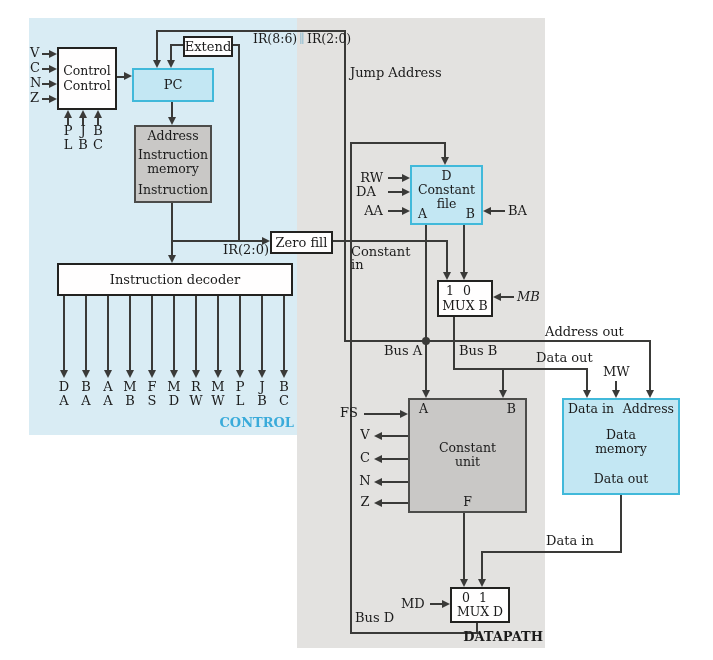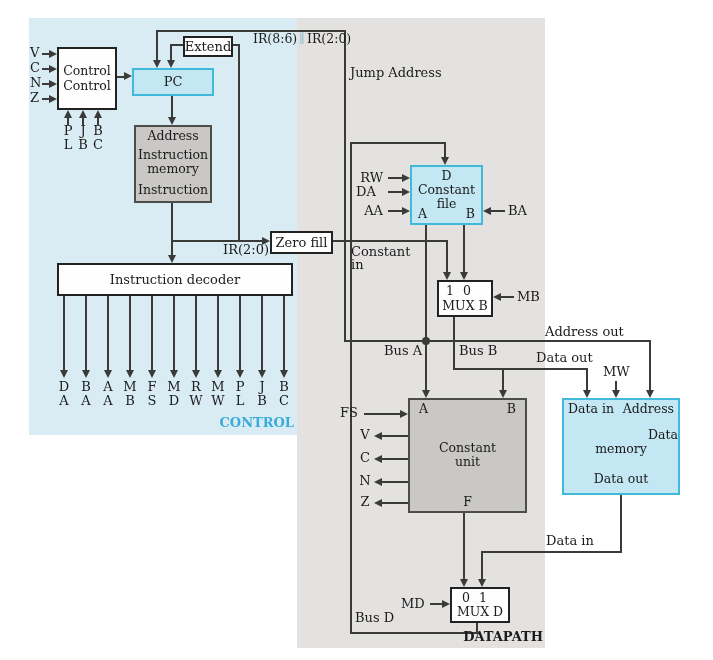--- a/index.html
+++ b/index.html
@@ -171,21 +171,21 @@
 <div class="v" style="left:620px;top:493px;height:60px;"></div>
 <div class="h" style="left:481px;top:551px;width:141px;"></div>
 <div class="v" style="left:481px;top:553px;height:26px;"></div>
 <div class="aD" style="left:478px;top:579px;"></div>
 
 <div class="box wbox" style="left:57px;top:47px;width:60px;height:63px;">
   <div class="inbox ctr" style="top:15px;"><span>Control</span></div>
   <div class="inbox ctr" style="top:30px;"><span>Control</span></div>
 </div>
 
-<div class="box cbox cc" style="left:132px;top:68px;width:82px;height:28px;">
+<div class="box cbox cc" style="left:132px;top:68px;width:82px;height:34px;">
   <span>PC</span>
 </div>
 
 <div class="box wbox cc" style="left:183px;top:36px;width:50px;height:21px;">
   <span>Extend</span>
 </div>
 
 <div class="box gbox" style="left:134px;top:125px;width:78px;height:78px;">
   <div class="inbox ctr" style="top:2px;"><span>Address</span></div>
   <div class="inbox ctr" style="top:21px;"><span>Instruction</span></div>
@@ -219,21 +219,21 @@
   <div class="inbox" style="left:9px;top:2px;"><span>A</span></div>
   <div class="inbox" style="right:9px;top:2px;"><span>B</span></div>
   <div class="inbox ctr" style="top:41px;"><span>Constant</span></div>
   <div class="inbox ctr" style="top:55px;"><span>unit</span></div>
   <div class="inbox ctr" style="top:95px;"><span>F</span></div>
 </div>
 
 <div class="box cbox" style="left:562px;top:398px;width:118px;height:97px;">
   <div class="inbox" style="left:4px;top:2px;"><span>Data in</span></div>
   <div class="inbox" style="right:4px;top:2px;"><span>Address</span></div>
-  <div class="inbox ctr" style="top:28px;text-align:right;"><span>Data</span></div>
+  <div class="inbox ctr" style="top:28px;"><span>Data</span></div>
   <div class="inbox ctr" style="top:42px;"><span>memory</span></div>
   <div class="inbox ctr" style="top:72px;"><span>Data out</span></div>
 </div>
 
 <div class="box wbox" style="left:450px;top:587px;width:60px;height:36px;">
   <div class="inbox" style="left:10px;top:2px;"><span>0</span></div>
   <div class="inbox" style="left:27px;top:2px;"><span>1</span></div>
   <div class="inbox ctr" style="top:16px;"><span>MUX D</span></div>
 </div>
 
@@ -309,21 +309,21 @@
     <span>C</span>
   </div>
 
 <div class="t bold" style="left:218px;top:416px;width:76px;text-align:right;color:#3aabda;">CONTROL</div>
 <div class="t bold" style="left:455px;top:630px;width:88px;text-align:right;">DATAPATH</div>
 
 <div class="t" style="left:356px;top:171px;width:27px;text-align:right;">RW</div>
 <div class="t" style="left:356px;top:185px;width:27px;text-align:left;">DA</div>
 <div class="t" style="left:356px;top:204px;width:27px;text-align:right;">AA</div>
 <div class="t" style="left:508px;top:204px;">BA</div>
-<div class="t" style="left:517px;top:290px;">MB</div>
+<div class="t" style="left:517px;top:290px;font-style:italic;">MB</div>
 <div class="t" style="left:401px;top:597px;">MD</div>
 <div class="t" style="left:603px;top:365px;">MW</div>
 
 <div class="t" style="left:384px;top:344px;text-align:center;">Bus A</div>
 <div class="t" style="left:459px;top:344px;">Bus B</div>
 <div class="t" style="left:355px;top:611px;">Bus D</div>
 <div class="t" style="left:545px;top:325px;">Address out</div>
 <div class="t" style="left:536px;top:351px;">Data out</div>
 <div class="t" style="left:546px;top:534px;">Data in</div>
 

